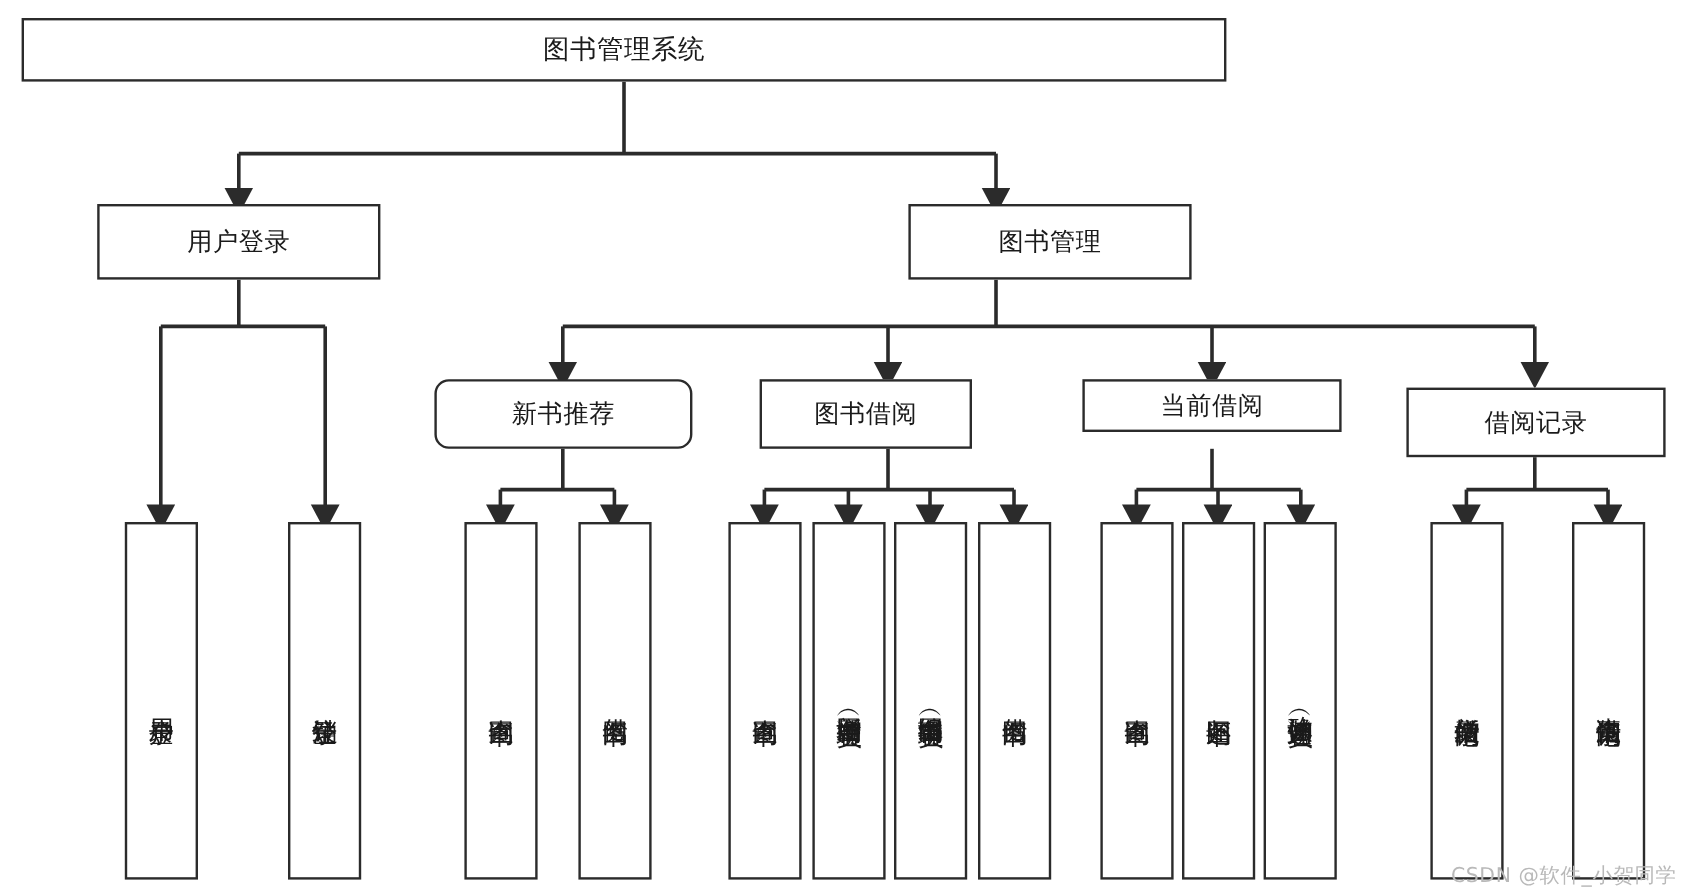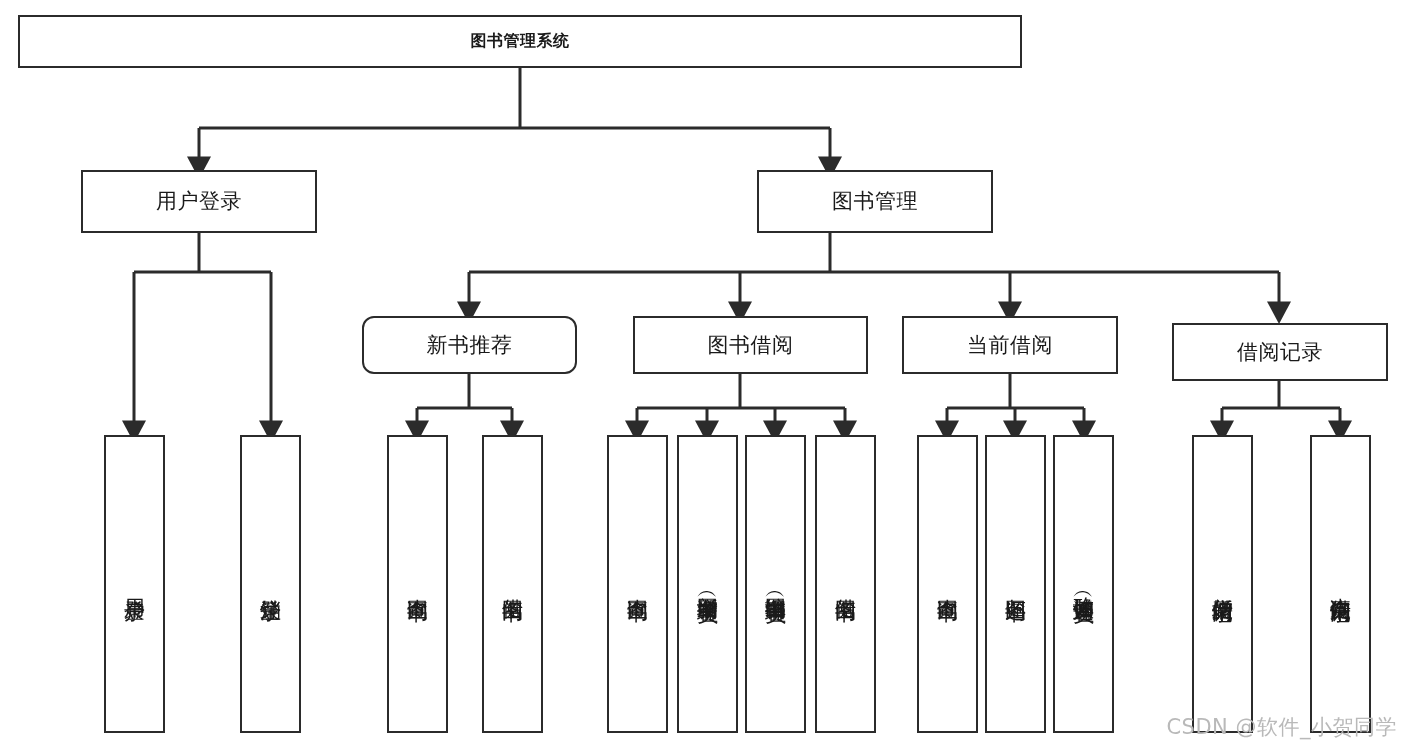--- a/index.html
+++ b/index.html
@@ -40,43 +40,42 @@
     text-align: center;
     line-height: 1.15;
     white-space: nowrap;
   }
   
   .node.h .node-label {
     font-size: 21px;
     letter-spacing: 0.5px;
   }
   .node.root .node-label {
-    font-size: 16px;
-    font-weight: bold;
+    font-size: 22px;
   }
   
   .node.v {
     align-items: center;
     justify-content: center;
     padding: 4px 0;
   }
   .node.v .node-label {
     writing-mode: vertical-rl;
     text-orientation: upright;
     font-size: 21px;
     line-height: 1.05;
     letter-spacing: 1px;
     white-space: normal;
     max-height: 100%;
   }
   #watermark {
     position: absolute;
     right: 8px;
     bottom: 6px;
-    font-size: 21px;
+    font-size: 17px;
     color: #b9b9b9;
     letter-spacing: 0.5px;
     user-select: none;
     white-space: nowrap;
   }
 </style>
 </head>
 <body>
 
 <div id="diagram-root">
@@ -138,24 +137,24 @@
   <div class="node h" style="left:81px; top:170px; width:236px; height:63px;">
     <span class="node-label">用户登录</span>
   </div>
   <div class="node h" style="left:712px; top:170px; width:236px; height:63px;margin-left:45px;">
     <span class="node-label">图书管理</span>
   </div>
 
   <div class="node h" style="left:362px; top:316px; width:215px; height:58px;border-radius:12px;">
     <span class="node-label">新书推荐</span>
   </div>
-  <div class="node h" style="left:633px; top:316px; width:235px; height:58px;font-family:Liberation Serif, serif;">
+  <div class="node h" style="left:633px; top:316px; width:177px; height:58px;font-family:Liberation Serif, serif;">
     <span class="node-label">图书借阅</span>
   </div>
-  <div class="node h" style="left:902px; top:316px; width:216px; height:58px;">
+  <div class="node h" style="left:902px; top:316px; width:216px; height:44px;">
     <span class="node-label">当前借阅</span>
   </div>
   <div class="node h" style="left:1172px; top:305px; width:216px; height:58px;margin-top:18px;">
     <span class="node-label">借阅记录</span>
   </div>
 
   <div class="node v" style="left:104px; top:435px; width:61px; height:298px;">
     <span class="node-label">用户登录</span>
   </div>
   <div class="node v" style="left:240px; top:435px; width:61px; height:298px;">

